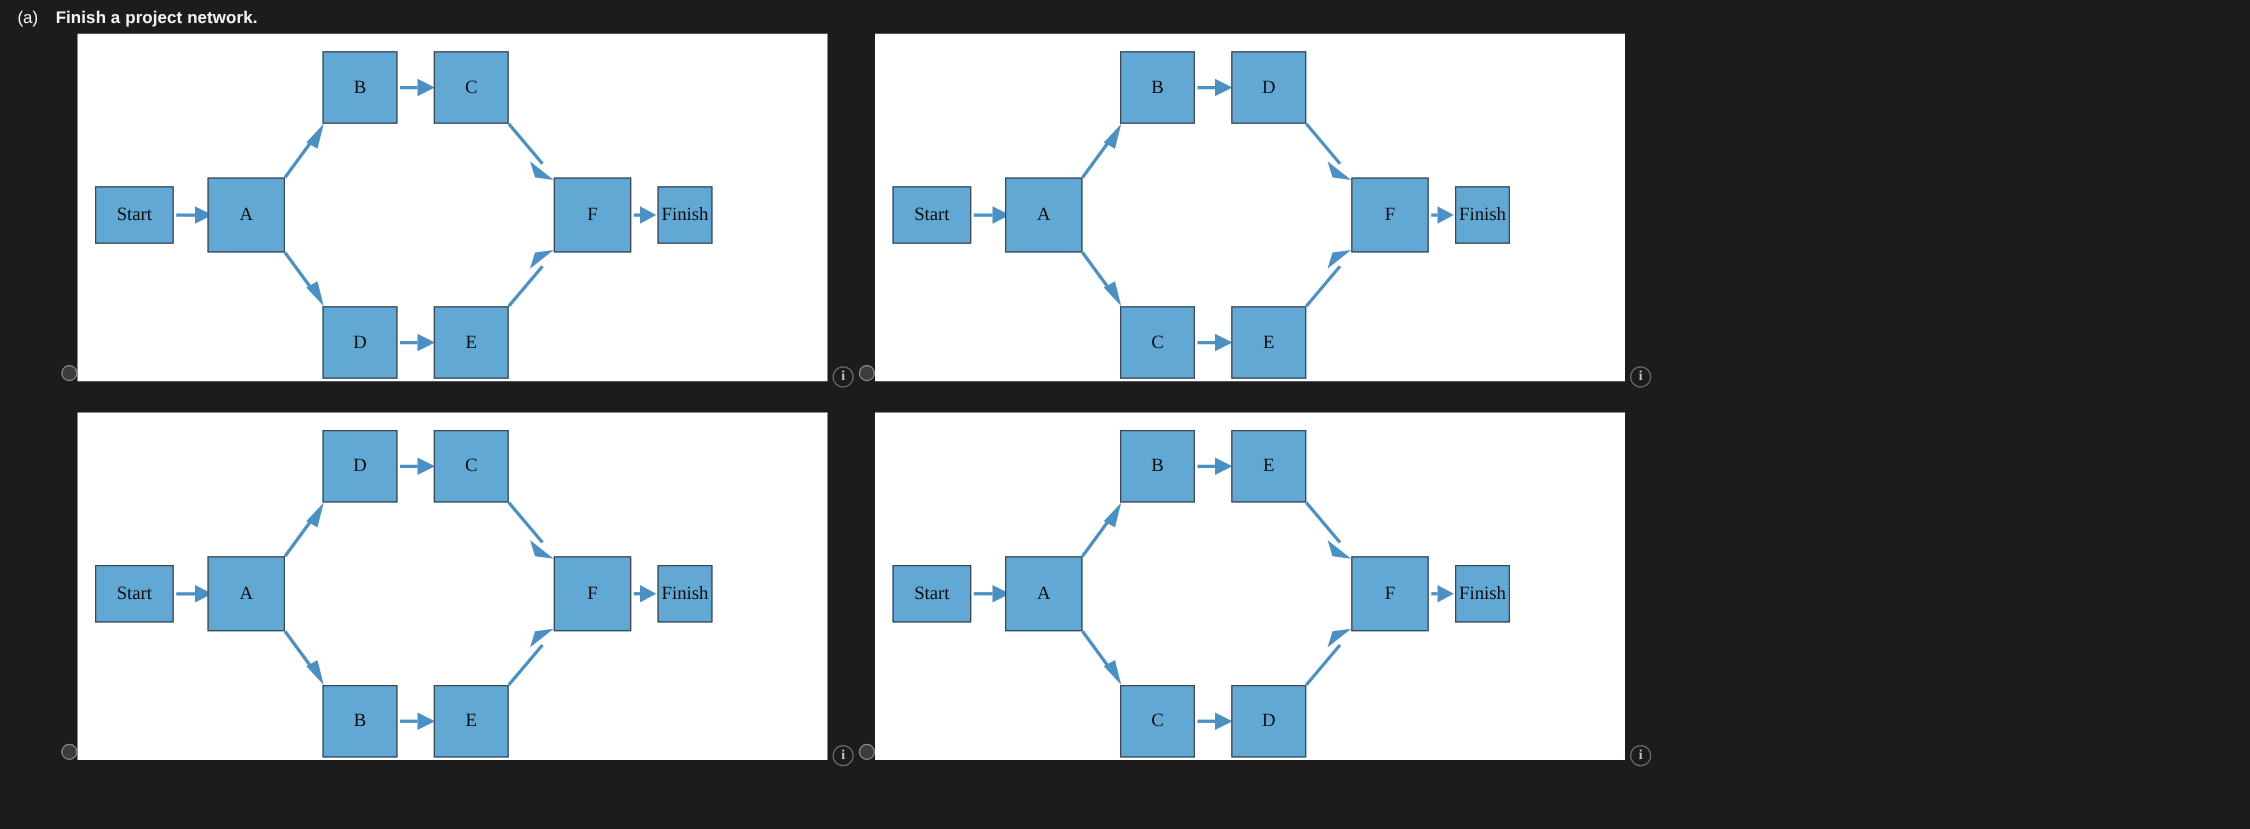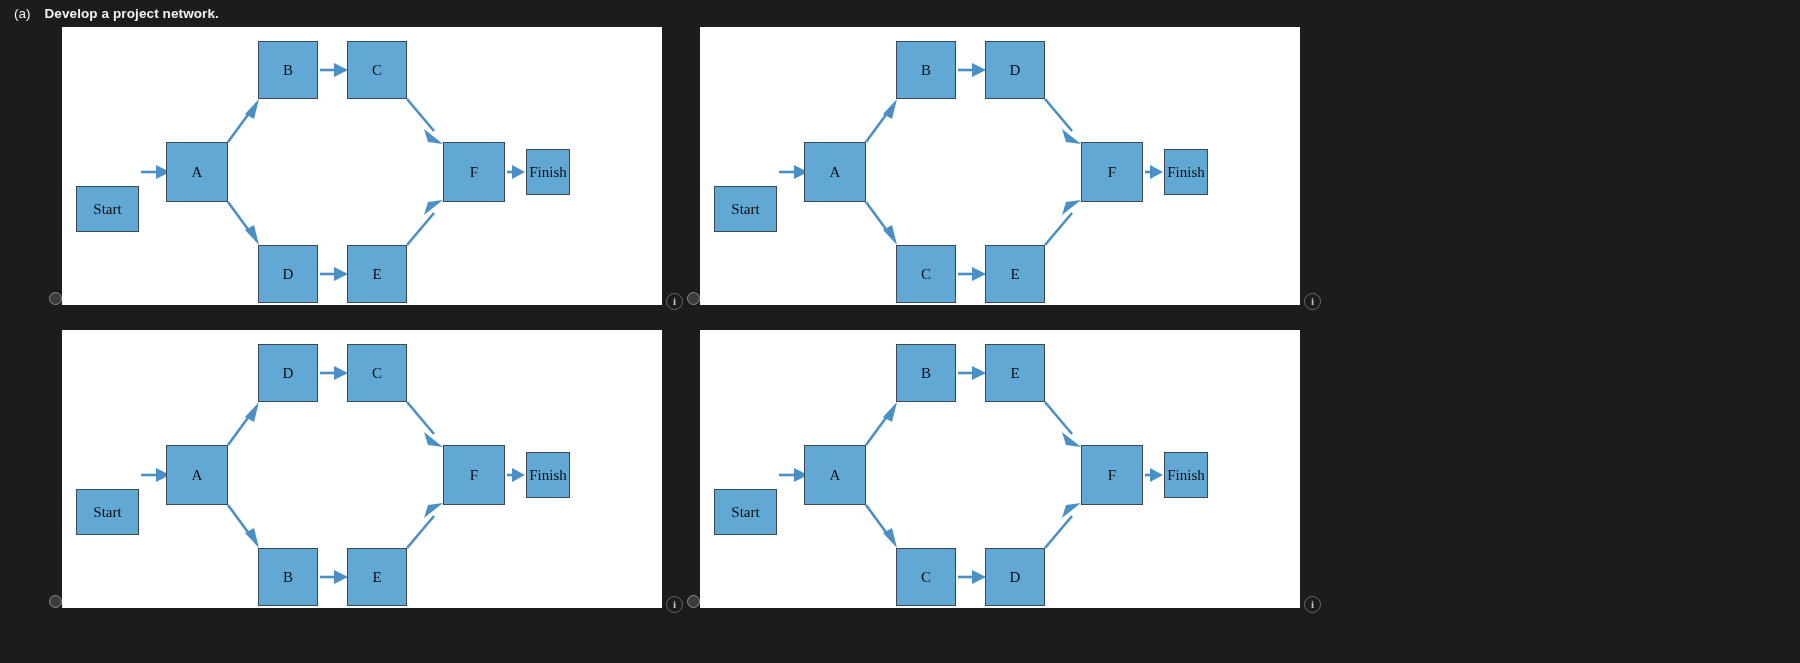--- a/index.html
+++ b/index.html
@@ -70,21 +70,21 @@
     align-items: center;
     justify-content: center;
     color: #0d0d0d;
     font-family: "Liberation Serif", "DejaVu Serif", serif;
     font-size: 15px;
     line-height: 1;
     user-select: none;
   }
 
   
-  .n-start  { left: 14px;  top: 122px; width: 63px;  height: 46px; margin-top: 37px; }
+  .n-start  { left: 14px;  top: 122px; width: 63px;  height: 46px; }
   .n-a      { left: 104px; top: 115px; width: 62px;  height: 60px; }
   .n-tl     { left: 196px; top: 14px;  width: 60px;  height: 58px; }
   .n-tr     { left: 285px; top: 14px;  width: 60px;  height: 58px; }
   .n-bl     { left: 196px; top: 218px; width: 60px;  height: 58px; }
   .n-br     { left: 285px; top: 218px; width: 60px;  height: 58px; }
   .n-f      { left: 381px; top: 115px; width: 62px;  height: 60px; }
   .n-finish { left: 464px; top: 122px; width: 44px;  height: 46px; }
 
   
   .edges {
@@ -127,21 +127,21 @@
     background: #1c1c1e;
   }
 </style>
 </head>
 <body>
 
 <div id="root">
 
   <div class="header">
     <span class="tag">(a)</span>
-    <span class="prompt">Develop a project network.</span>
+    <span class="prompt">Finish a project network.</span>
   </div>
 
   <div class="panel p0">
     <div class="panel-canvas">
       <svg class="edges" viewBox="0 0 600 278">
         <g>
           <line class="edge-line" x1="79" y1="145" x2="94" y2="145"></line>
           <polygon class="edge-head" points="94,138 108,145 94,152"></polygon>
         </g>
         <g>

